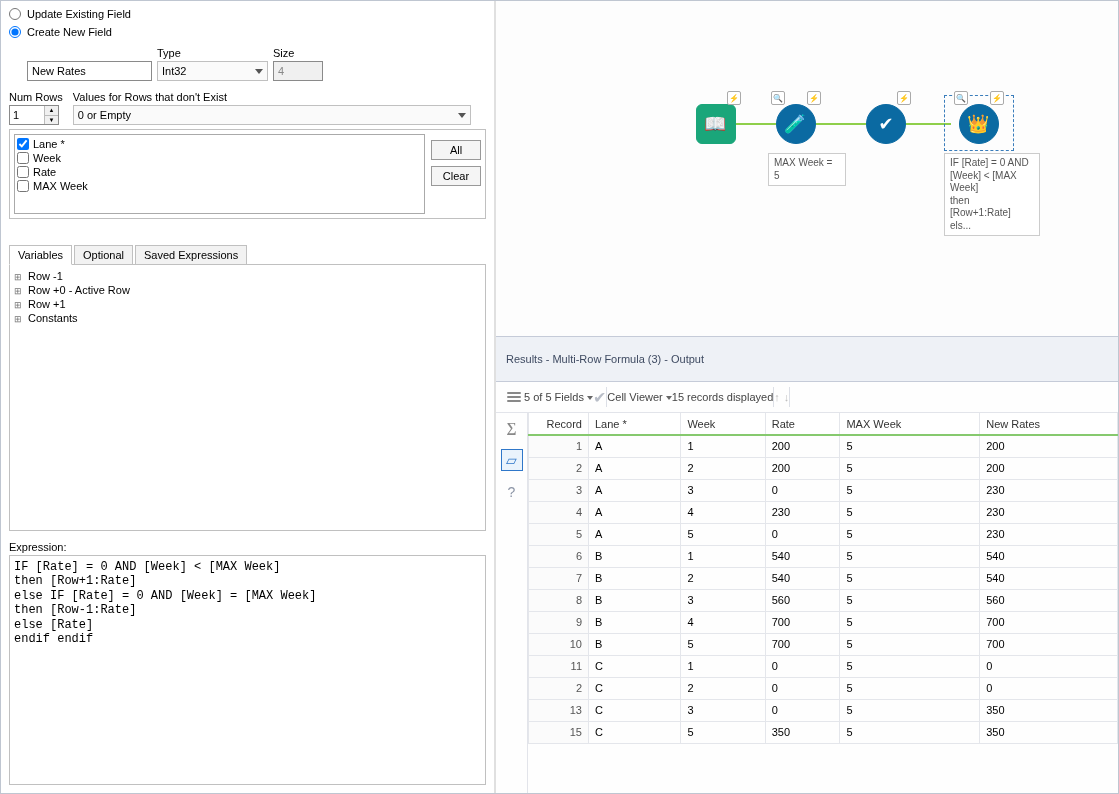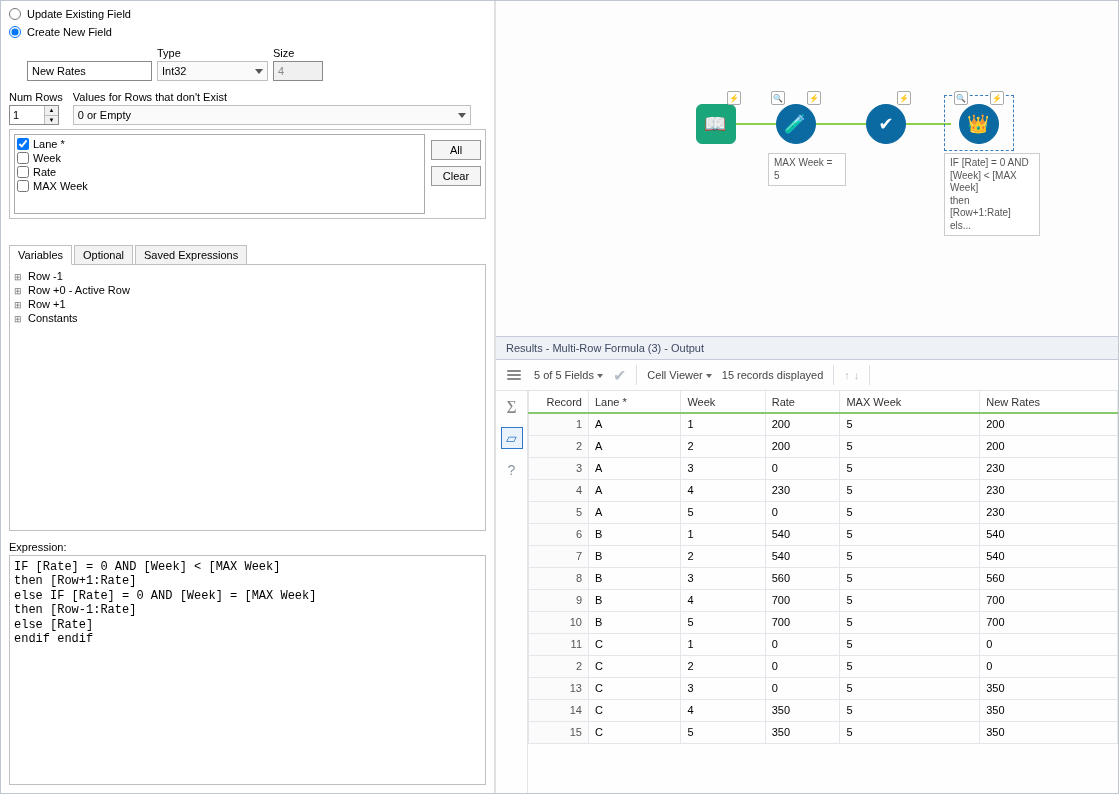--- a/index.html
+++ b/index.html
@@ -38,22 +38,22 @@
     .expr-label{margin-top:10px}
     .expr-box{border:1px solid #c0c0c0;height:230px;margin-top:2px;padding:4px;font-family:"Consolas","Courier New",monospace;font-size:12px;line-height:1.2;white-space:pre;overflow:auto}
     .tool{width:40px;height:40px;border-radius:6px;background:#0b6aa2;display:flex;align-items:center;justify-content:center;color:#fff;font-size:18px;position:absolute;border:1px solid #0b6aa2}
     .tool.green{background:#1aa67a;border-color:#1aa67a}
     .tool.circle{border-radius:50%}
     .tool .tiny{position:absolute;top:-14px;right:-6px;width:14px;height:14px;background:#fff;border:1px solid #aaa;border-radius:2px;font-size:8px;display:flex;align-items:center;justify-content:center;color:#333}
     .tool .tiny.l{right:auto;left:-6px}
     .conn{position:absolute;height:2px;background:#8fcf4a}
     .anno{position:absolute;border:1px solid #ccc;background:#fff;padding:3px 5px;color:#555;font-size:10px;line-height:1.25}
     .sel-box{position:absolute;border:1px dashed #3a7dbb}
-    .results-title{background:#eef1f6;border-top:1px solid #c5cbd8;border-bottom:1px solid #c5cbd8;padding:5px 10px;color:#3e4a61}
-    .toolbar{display:flex;align-items:center;gap:10px;padding:5px 8px;border-bottom:1px solid #e2e4ea;color:#444}
+    .results-title{background:#eef1f6;border-top:1px solid #c5cbd8;border-bottom:1px solid #c5cbd8;padding:16px 10px;color:#3e4a61}
+    .toolbar{display:flex;align-items:center;padding:5px 8px;border-bottom:1px solid #e2e4ea;color:#444}
     .toolbar .sep{width:1px;height:20px;background:#dcdfe6}
     .caretdn{border-left:3px solid transparent;border-right:3px solid transparent;border-top:4px solid #666;display:inline-block;vertical-align:middle;margin-left:3px}
     .arrows{display:flex;gap:4px;color:#bbb;font-size:14px}
     .results-body{display:flex;flex:1;overflow:hidden}
     .side-icons{width:32px;border-right:1px solid #e2e4ea;display:flex;flex-direction:column;align-items:center;padding-top:4px;gap:10px;color:#8c95a6}
     .side-icons .icon{width:22px;height:22px;display:flex;align-items:center;justify-content:center;border:1px solid transparent;font-size:14px}
     .side-icons .icon.active{border:1px solid #2f77c9;background:#eaf3fc;color:#2f77c9}
     .grid-wrap{flex:1;overflow:auto}
     table{border-collapse:collapse;width:100%}
     th,td{border:1px solid #e4e6eb;padding:3px 6px;text-align:left;height:22px}
@@ -314,28 +314,20 @@
                 </tr>
                 <tr>
                   <td class="rec">13</td>
                   <td>C</td>
                   <td>3</td>
                   <td>0</td>
                   <td>5</td>
                   <td>350</td>
                 </tr>
                 <tr>
-                  <td class="rec">14</td>
-                  <td>C</td>
-                  <td>4</td>
-                  <td>350</td>
-                  <td>5</td>
-                  <td>350</td>
-                </tr>
-                <tr>
                   <td class="rec">15</td>
                   <td>C</td>
                   <td>5</td>
                   <td>350</td>
                   <td>5</td>
                   <td>350</td>
                 </tr>
               </tbody>
           </table>
         </div>

